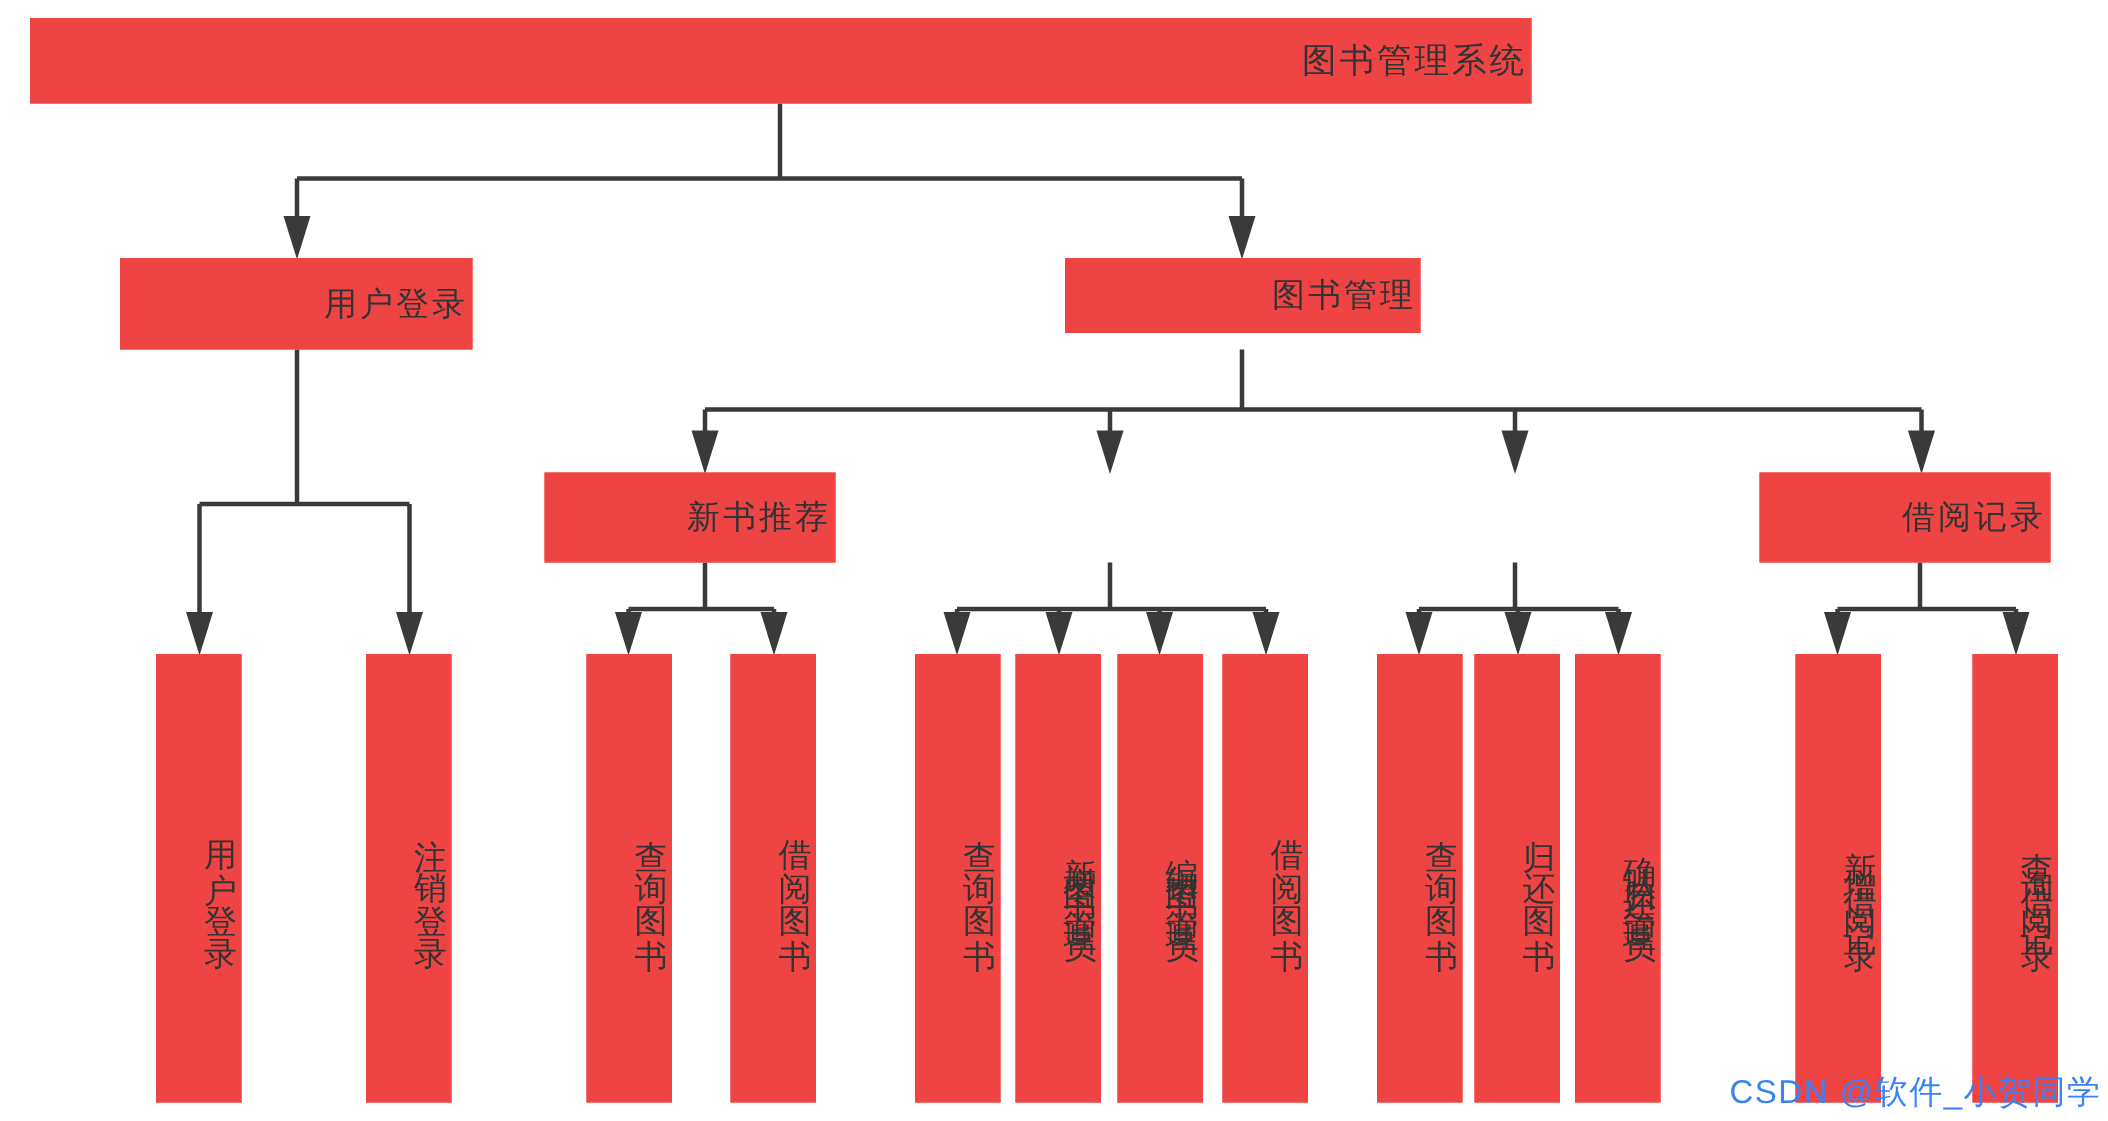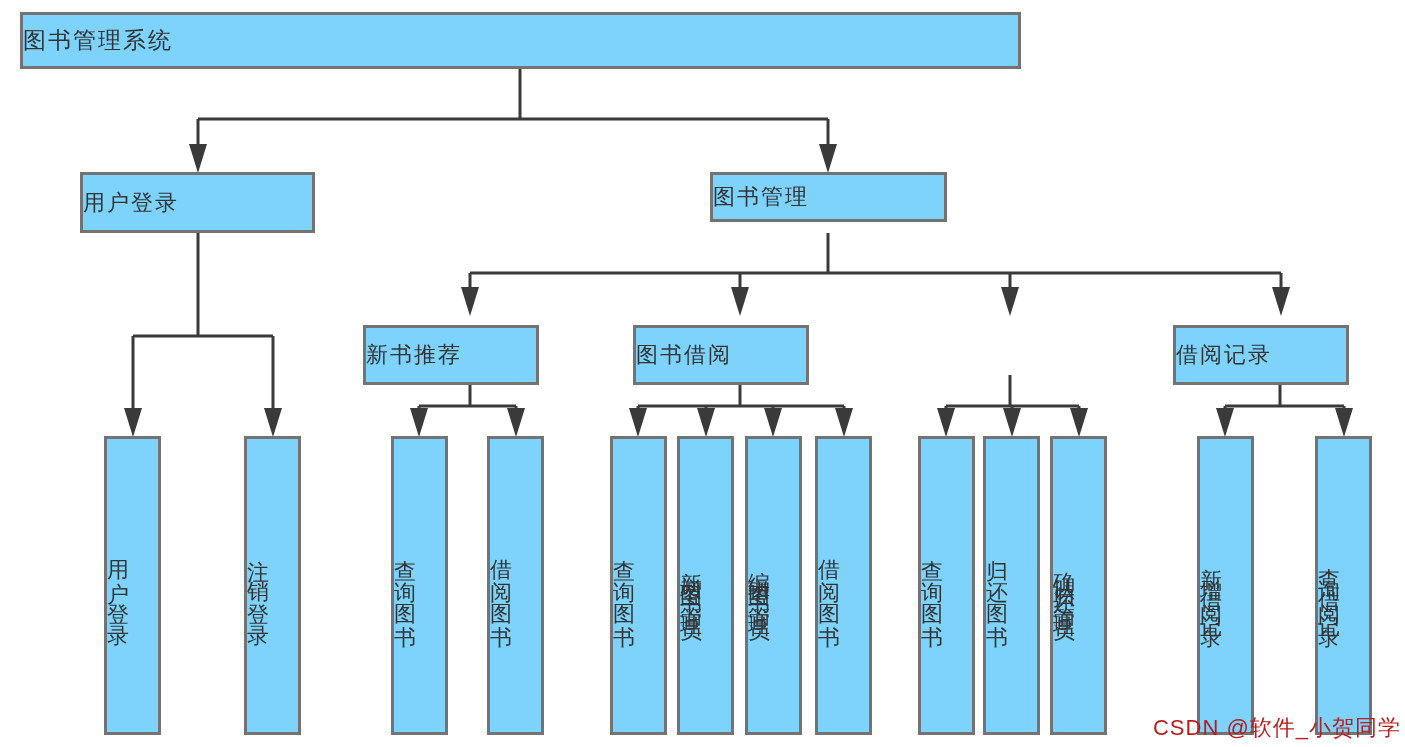--- a/index.html
+++ b/index.html
@@ -17,34 +17,34 @@
   }
   svg.connectors {
     position: absolute;
     left: 0; top: 0;
     width: 1405px; height: 747px;
     z-index: 1;
   }
   .box {
     position: absolute;
     box-sizing: border-box;
-    background: #7dd3fc;
-    border: 3px solid #737373;
+    background: #ef4444;
+    border: 3px solid #ef4444;
     display: flex;
     align-items: center;
-    justify-content: flex-start;
+    justify-content: flex-end;
     color: #333333;
     font-size: 22px;
     letter-spacing: 2px;
     z-index: 2;
   }
   .root-box   { left: 20px;  top: 12px;  width: 1001px; height: 57px; font-size: 23px; }
   .l2-a       { left: 80px;  top: 172px; width: 235px;  height: 61px; }
   .l2-b       { left: 710px; top: 172px; width: 237px;  height: 50px; }
-  .l3         { top: 325px;  width: 176px; height: 60px; }
+  .l3         { top: 315px;  width: 194px; height: 60px; }
   .l3-0 { left: 363px; }
   .l3-1 { left: 633px; }
   .l3-2 { left: 903px; }
   .l3-3 { left: 1173px; font-family: Liberation Mono, monospace; }
   .leaf {
     top: 436px;
     width: 57px;
     height: 299px;
     letter-spacing: 0;
   }
@@ -68,21 +68,21 @@
   .leaf-8  { left: 918px; }
   .leaf-9  { left: 983px; }
   .leaf-10 { left: 1050px; }
   .leaf-11 { left: 1197px; }
   .leaf-12 { left: 1315px; }
   .watermark {
     position: absolute;
     right: 4px;
     bottom: 4px;
     font-size: 22px;
-    color: #b91c1c;
+    color: #3b82f6;
     letter-spacing: 1px;
     z-index: 6;
     white-space: nowrap;
   }
 </style>
 </head>
 <body>
 
 <div class="canvas">
 
@@ -133,23 +133,20 @@
   <div class="box l2-a">
     <span>用户登录</span>
   </div>
   <div class="box l2-b">
     <span>图书管理</span>
   </div>
 
   <div class="box l3 l3-0">
     <span>新书推荐</span>
   </div>
-  <div class="box l3 l3-1">
-    <span>图书借阅</span>
-  </div>
   <div class="box l3 l3-3">
     <span>借阅记录</span>
   </div>
 
   <div class="box leaf ls-lg leaf-0">
     <span class="v">用户登录</span>
   </div>
   <div class="box leaf ls-lg leaf-1">
     <span class="v">注销登录</span>
   </div>

